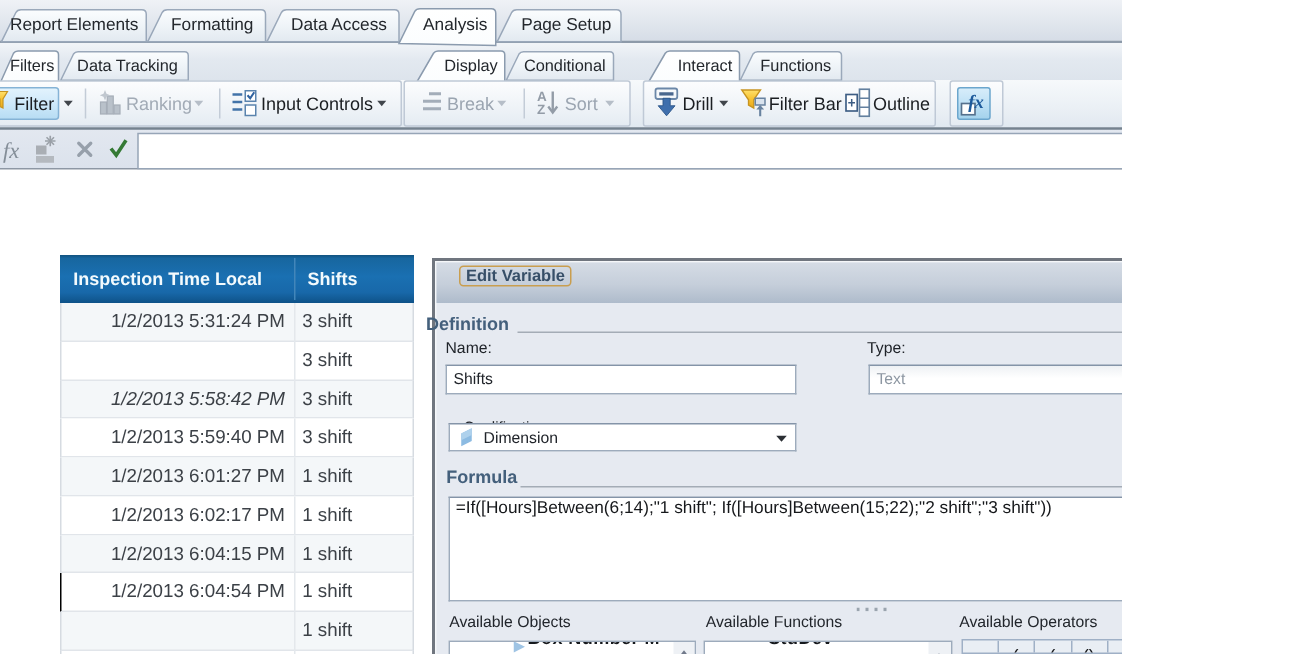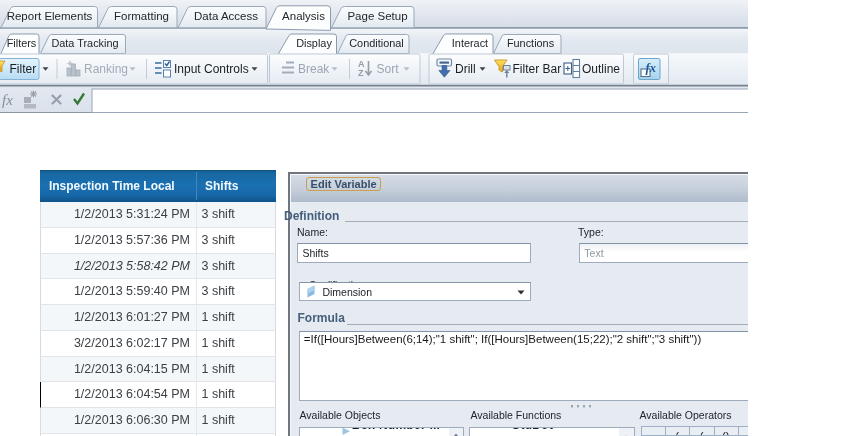--- a/index.html
+++ b/index.html
@@ -206,56 +206,54 @@
     <div style="position:absolute; left:165.3px; top:0; height:32px; line-height:32px; color:#f3fafd; font-weight:bold; font-size:12px;">Shifts</div>
     <div style="position:absolute; left:156px; top:2px; width:1px; height:28px; background:#4286ba;"></div>
   </div>
   <div id="tbody">
         <div style="position:relative;height:25.75px;background:#f4f7f9;border-bottom:1px solid #e1e5ea;border-left:1px solid #d6dbe1;border-right:1px solid #d6dbe1;font-size:12.5px;color:#3c4147;">
           <div style="position:absolute;right:84.9px;top:0;height:25.75px;line-height:25.75px;">1/2/2013 5:31:24 PM</div>
           <div style="position:absolute;left:160.8px;top:0;height:25.75px;line-height:25.75px;">3 shift</div>
           <div style="position:absolute;left:155.5px;top:0;width:1px;height:25.75px;background:#e4e8ec;"></div>
         </div>
         <div style="position:relative;height:25.75px;background:#ffffff;border-bottom:1px solid #e1e5ea;border-left:1px solid #d6dbe1;border-right:1px solid #d6dbe1;font-size:12.5px;color:#3c4147;">
-          <div style="position:absolute;right:84.9px;top:0;height:25.75px;line-height:25.75px;">1/2/2013 5:57:36 PM</div>
           <div style="position:absolute;left:160.8px;top:0;height:25.75px;line-height:25.75px;">3 shift</div>
           <div style="position:absolute;left:155.5px;top:0;width:1px;height:25.75px;background:#e4e8ec;"></div>
         </div>
         <div style="position:relative;height:25.75px;background:#f4f7f9;border-bottom:1px solid #e1e5ea;border-left:1px solid #d6dbe1;border-right:1px solid #d6dbe1;font-size:12.5px;color:#3c4147;">
           <div style="position:absolute;right:84.9px;top:0;height:25.75px;line-height:25.75px;font-style:italic;">1/2/2013 5:58:42 PM</div>
           <div style="position:absolute;left:160.8px;top:0;height:25.75px;line-height:25.75px;">3 shift</div>
           <div style="position:absolute;left:155.5px;top:0;width:1px;height:25.75px;background:#e4e8ec;"></div>
         </div>
         <div style="position:relative;height:25.75px;background:#ffffff;border-bottom:1px solid #e1e5ea;border-left:1px solid #d6dbe1;border-right:1px solid #d6dbe1;font-size:12.5px;color:#3c4147;">
           <div style="position:absolute;right:84.9px;top:0;height:25.75px;line-height:25.75px;">1/2/2013 5:59:40 PM</div>
           <div style="position:absolute;left:160.8px;top:0;height:25.75px;line-height:25.75px;">3 shift</div>
           <div style="position:absolute;left:155.5px;top:0;width:1px;height:25.75px;background:#e4e8ec;"></div>
         </div>
         <div style="position:relative;height:25.75px;background:#f4f7f9;border-bottom:1px solid #e1e5ea;border-left:1px solid #d6dbe1;border-right:1px solid #d6dbe1;font-size:12.5px;color:#3c4147;">
           <div style="position:absolute;right:84.9px;top:0;height:25.75px;line-height:25.75px;">1/2/2013 6:01:27 PM</div>
           <div style="position:absolute;left:160.8px;top:0;height:25.75px;line-height:25.75px;">1 shift</div>
           <div style="position:absolute;left:155.5px;top:0;width:1px;height:25.75px;background:#e4e8ec;"></div>
         </div>
         <div style="position:relative;height:25.75px;background:#ffffff;border-bottom:1px solid #e1e5ea;border-left:1px solid #d6dbe1;border-right:1px solid #d6dbe1;font-size:12.5px;color:#3c4147;">
-          <div style="position:absolute;right:84.9px;top:0;height:25.75px;line-height:25.75px;">3/2/2013 6:02:17 PM</div>
+          <div style="position:absolute;right:84.9px;top:0;height:25.75px;line-height:25.75px;">1/2/2013 6:02:17 PM</div>
           <div style="position:absolute;left:160.8px;top:0;height:25.75px;line-height:25.75px;">1 shift</div>
           <div style="position:absolute;left:155.5px;top:0;width:1px;height:25.75px;background:#e4e8ec;"></div>
         </div>
         <div style="position:relative;height:25.75px;background:#f4f7f9;border-bottom:1px solid #e1e5ea;border-left:1px solid #d6dbe1;border-right:1px solid #d6dbe1;font-size:12.5px;color:#3c4147;">
           <div style="position:absolute;right:84.9px;top:0;height:25.75px;line-height:25.75px;">1/2/2013 6:04:15 PM</div>
           <div style="position:absolute;left:160.8px;top:0;height:25.75px;line-height:25.75px;">1 shift</div>
           <div style="position:absolute;left:155.5px;top:0;width:1px;height:25.75px;background:#e4e8ec;"></div>
         </div>
         <div style="position:relative;height:25.75px;background:#ffffff;border-bottom:1px solid #e1e5ea;border-left:1px solid #000000;border-right:1px solid #d6dbe1;font-size:12.5px;color:#3c4147;">
           <div style="position:absolute;right:84.9px;top:0;height:25.75px;line-height:25.75px;">1/2/2013 6:04:54 PM</div>
           <div style="position:absolute;left:160.8px;top:0;height:25.75px;line-height:25.75px;">1 shift</div>
           <div style="position:absolute;left:155.5px;top:0;width:1px;height:25.75px;background:#e4e8ec;"></div>
         </div>
         <div style="position:relative;height:25.75px;background:#f4f7f9;border-bottom:1px solid #e1e5ea;border-left:1px solid #d6dbe1;border-right:1px solid #d6dbe1;font-size:12.5px;color:#3c4147;">
-          <div style="position:absolute;right:84.9px;top:0;height:25.75px;line-height:25.75px;">1/2/2013 6:06:30 PM</div>
           <div style="position:absolute;left:160.8px;top:0;height:25.75px;line-height:25.75px;">1 shift</div>
           <div style="position:absolute;left:155.5px;top:0;width:1px;height:25.75px;background:#e4e8ec;"></div>
         </div>
         <div style="position:relative;height:25.75px;background:#ffffff;border-bottom:1px solid #e1e5ea;border-left:1px solid #d6dbe1;border-right:1px solid #d6dbe1;font-size:12.5px;color:#3c4147;">
           <div style="position:absolute;right:84.9px;top:0;height:25.75px;line-height:25.75px;">1/2/2013 6:07:46 PM</div>
           <div style="position:absolute;left:160.8px;top:0;height:25.75px;line-height:25.75px;">1 shift</div>
           <div style="position:absolute;left:155.5px;top:0;width:1px;height:25.75px;background:#e4e8ec;"></div>
         </div>
       </div>
 </div>

